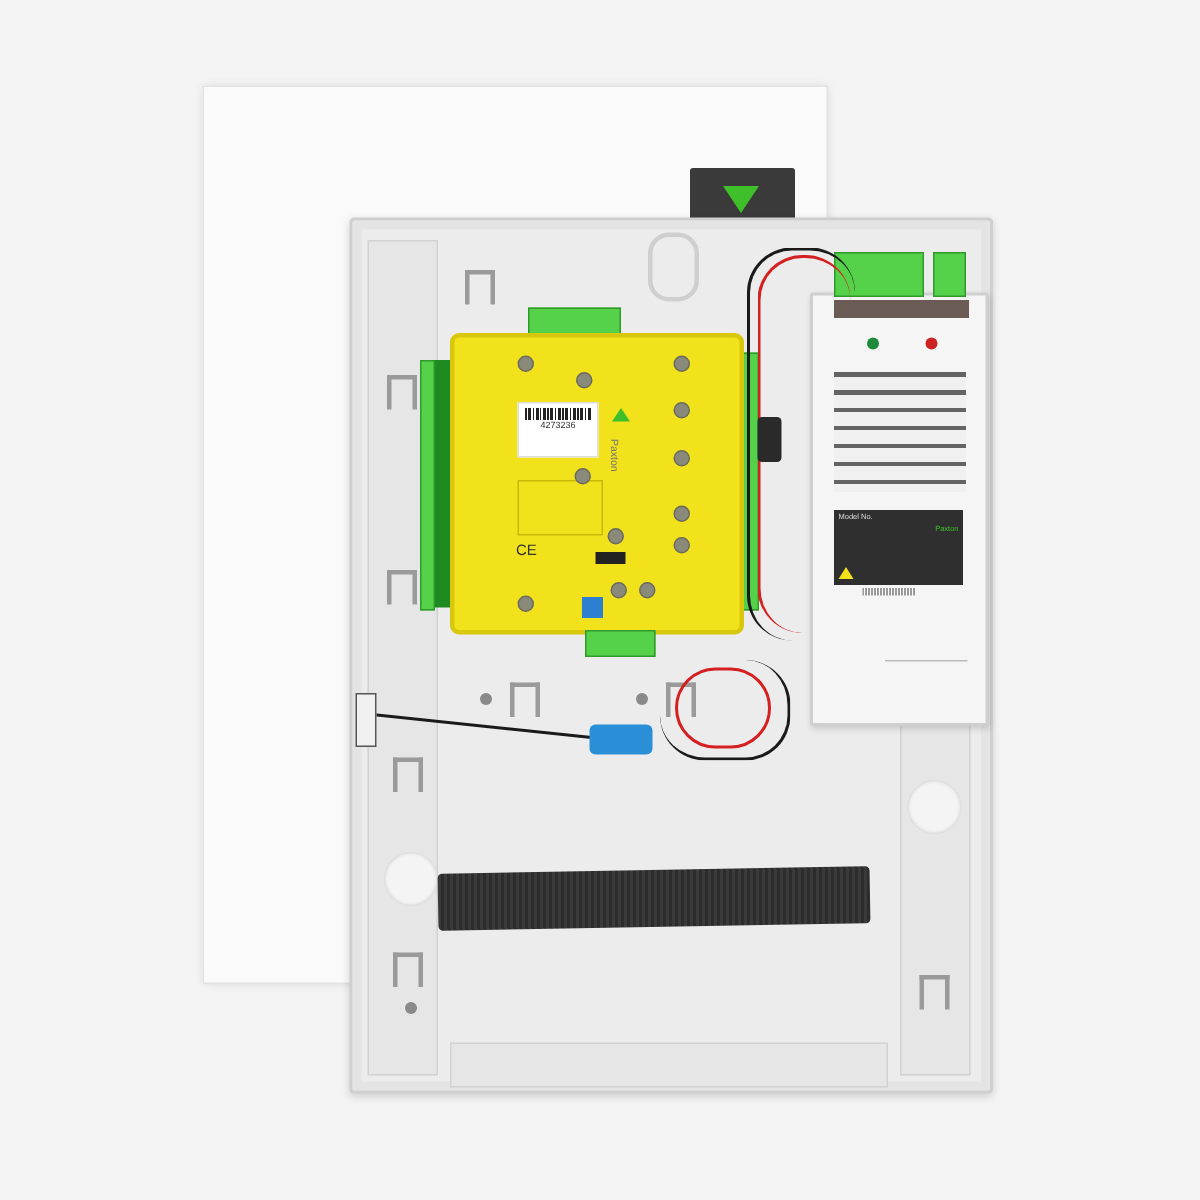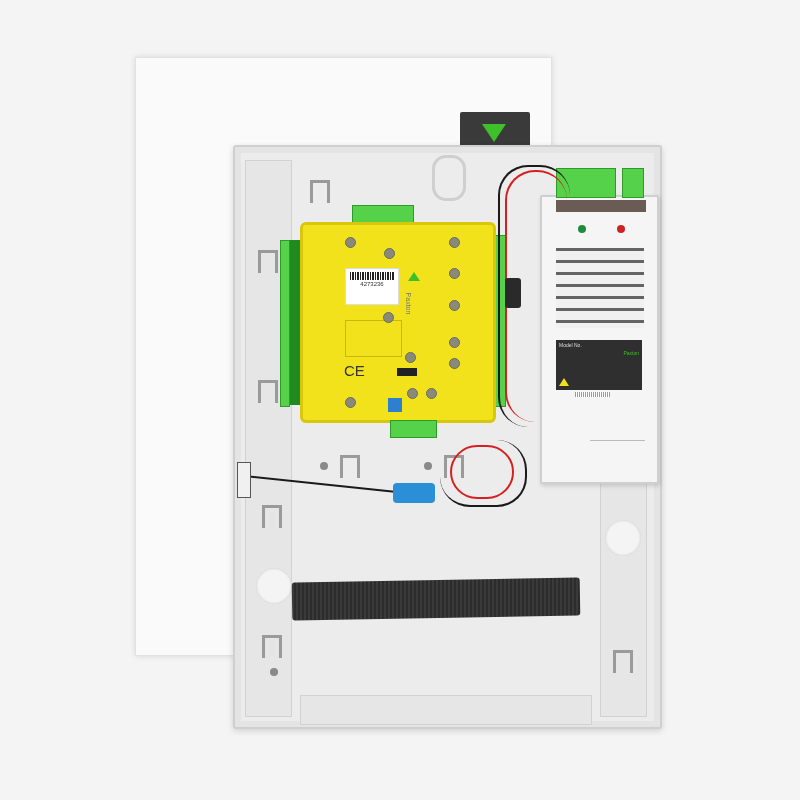--- a/index.html
+++ b/index.html
@@ -59,21 +59,21 @@
 <div class="abs term" style="left:280px;top:240px;width:8px;height:165px;"></div>
 <div class="abs pcb-green" style="left:486px;top:235px;width:10px;height:170px;"></div>
 <div class="abs term" style="left:494px;top:235px;width:10px;height:170px;"></div>
 <div class="abs pcb"></div>
 <div class="abs label">
   <div class="barcode"></div>
   <div>4273236</div>
 </div>
 <div class="abs" style="left:408px;top:272px;width:0;height:0;border-left:6px solid transparent;border-right:6px solid transparent;border-bottom:9px solid #3fbf2a;"></div>
 <div class="abs" style="left:398px;top:300px;font-size:7px;color:#777;transform:rotate(90deg);">Paxton</div>
-<div class="abs" style="left:344px;top:362px;font-size:15px;color:#333;">CE</div>
+<div class="abs" style="left:344px;top:362px;font-size:10px;color:#333;">CE</div>
 <div class="abs" style="left:345px;top:320px;width:55px;height:35px;border:1px solid #c9b80a;"></div>
 <div class="abs screw" style="left:345px;top:237px;"></div>
 <div class="abs screw" style="left:384px;top:248px;"></div>
 <div class="abs screw" style="left:449px;top:237px;"></div>
 <div class="abs screw" style="left:449px;top:268px;"></div>
 <div class="abs screw" style="left:449px;top:300px;"></div>
 <div class="abs screw" style="left:449px;top:337px;"></div>
 <div class="abs screw" style="left:449px;top:358px;"></div>
 <div class="abs screw" style="left:383px;top:312px;"></div>
 <div class="abs screw" style="left:405px;top:352px;"></div>

